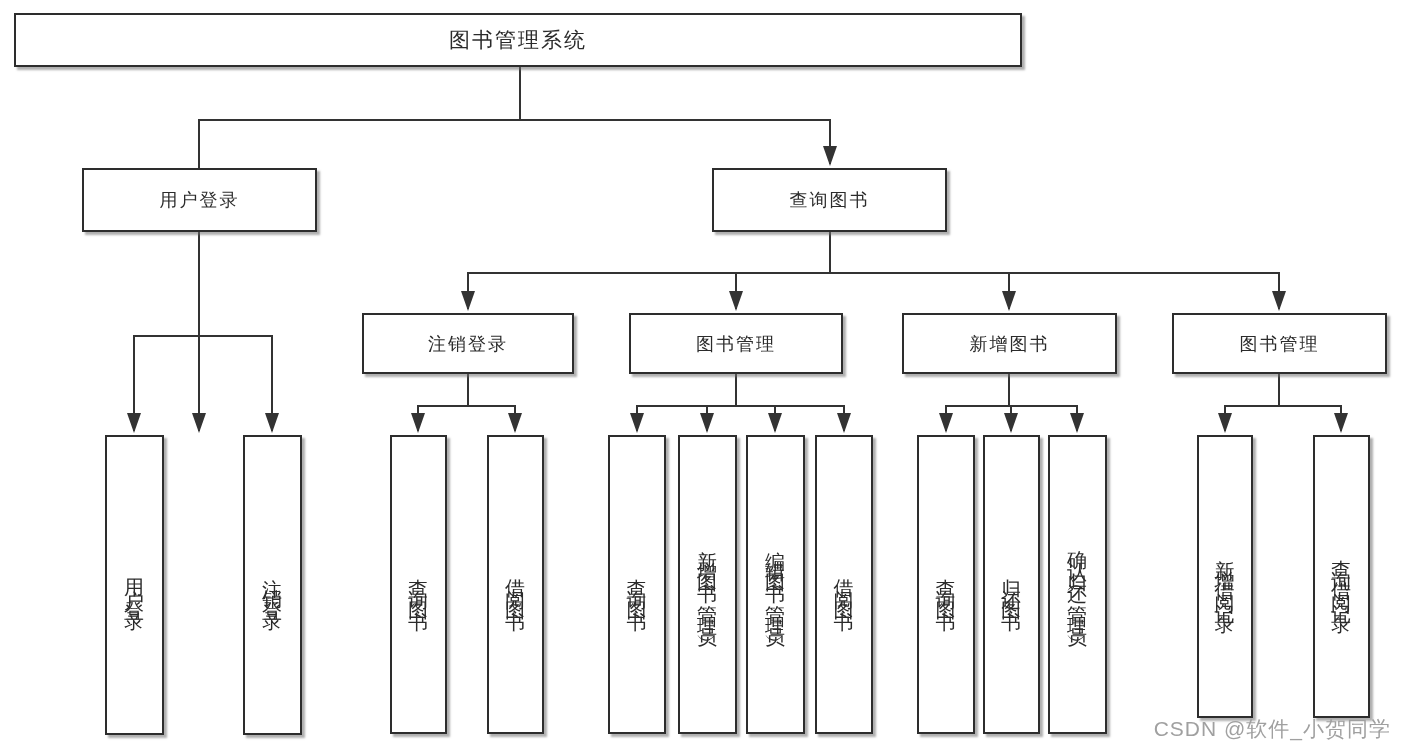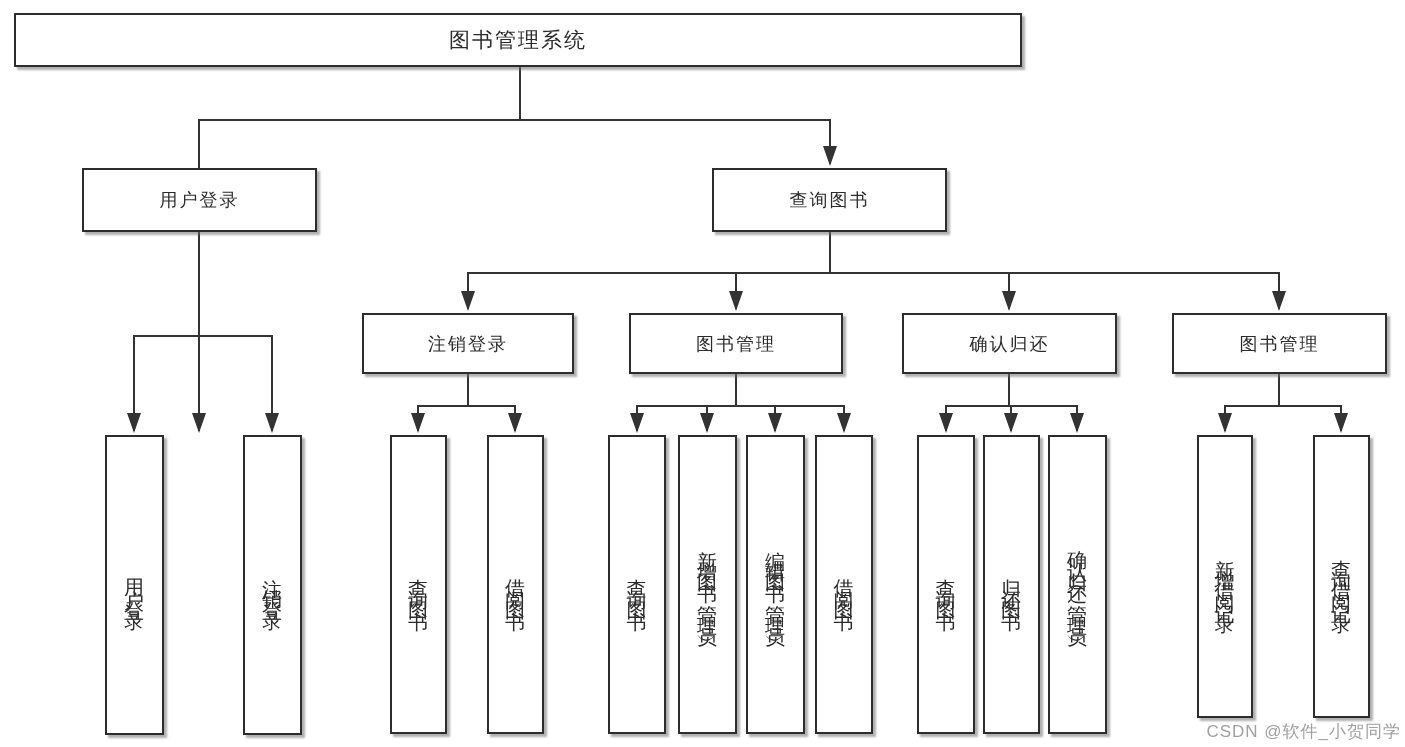--- a/index.html
+++ b/index.html
@@ -23,22 +23,22 @@
     box-shadow:3px 3px 2px rgba(110,110,110,0.55);
     display:flex; align-items:center; justify-content:center;
   }
   .node.h span{font-size:18px; letter-spacing:2px; white-space:nowrap;}
   .node.root span{font-size:21px;}
   .node.v span{
     writing-mode:vertical-rl; text-orientation:mixed;
     font-size:20px; letter-spacing:11px; line-height:1;
   }
   .watermark{
-    position:absolute; right:4px; bottom:4px;
-    font-size:17px; letter-spacing:1px;
+    position:absolute; right:14px; bottom:4px;
+    font-size:21px; letter-spacing:1px;
     color:var(--watermark); white-space:nowrap;
   }
 </style>
 </head>
 <body>
 
 <div class="stage">
 
   <svg class="edges" viewBox="0 0 1405 747" xmlns="http://www.w3.org/2000/svg">
     <defs>
@@ -78,21 +78,21 @@
     <span>查询图书</span>
   </div>
 
   <div class="node h" style="left:362px;top:313px;width:212px;height:61px">
     <span>注销登录</span>
   </div>
   <div class="node h" style="left:629px;top:313px;width:214px;height:61px">
     <span>图书管理</span>
   </div>
   <div class="node h" style="left:902px;top:313px;width:215px;height:61px">
-    <span>确认归还</span>
+    <span>新增图书</span>
   </div>
   <div class="node h" style="left:1172px;top:313px;width:215px;height:61px">
     <span>图书管理</span>
   </div>
 
   <div class="node v" style="left:105px;top:435px;width:59px;height:300px">
     <span>用户登录</span>
   </div>
   <div class="node v" style="left:243px;top:435px;width:59px;height:300px">
     <span>注销登录</span>

